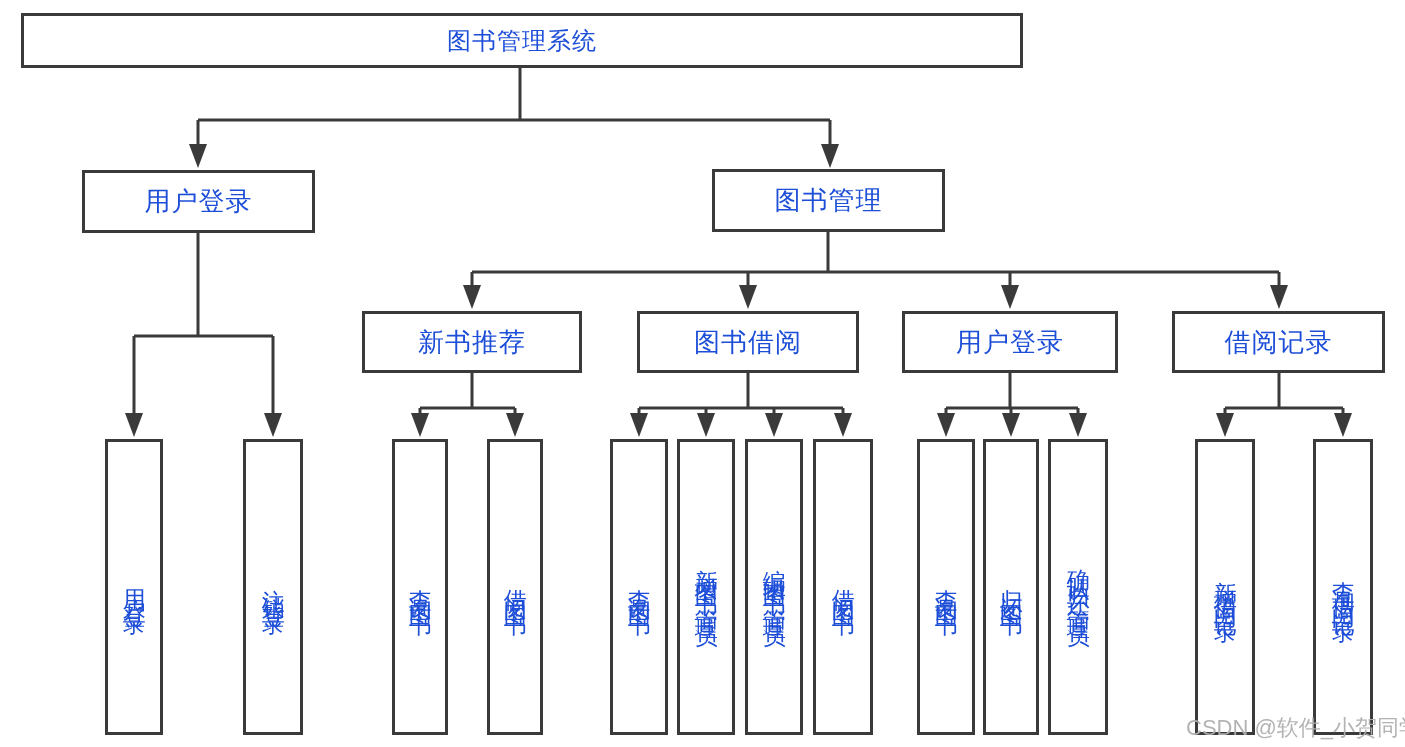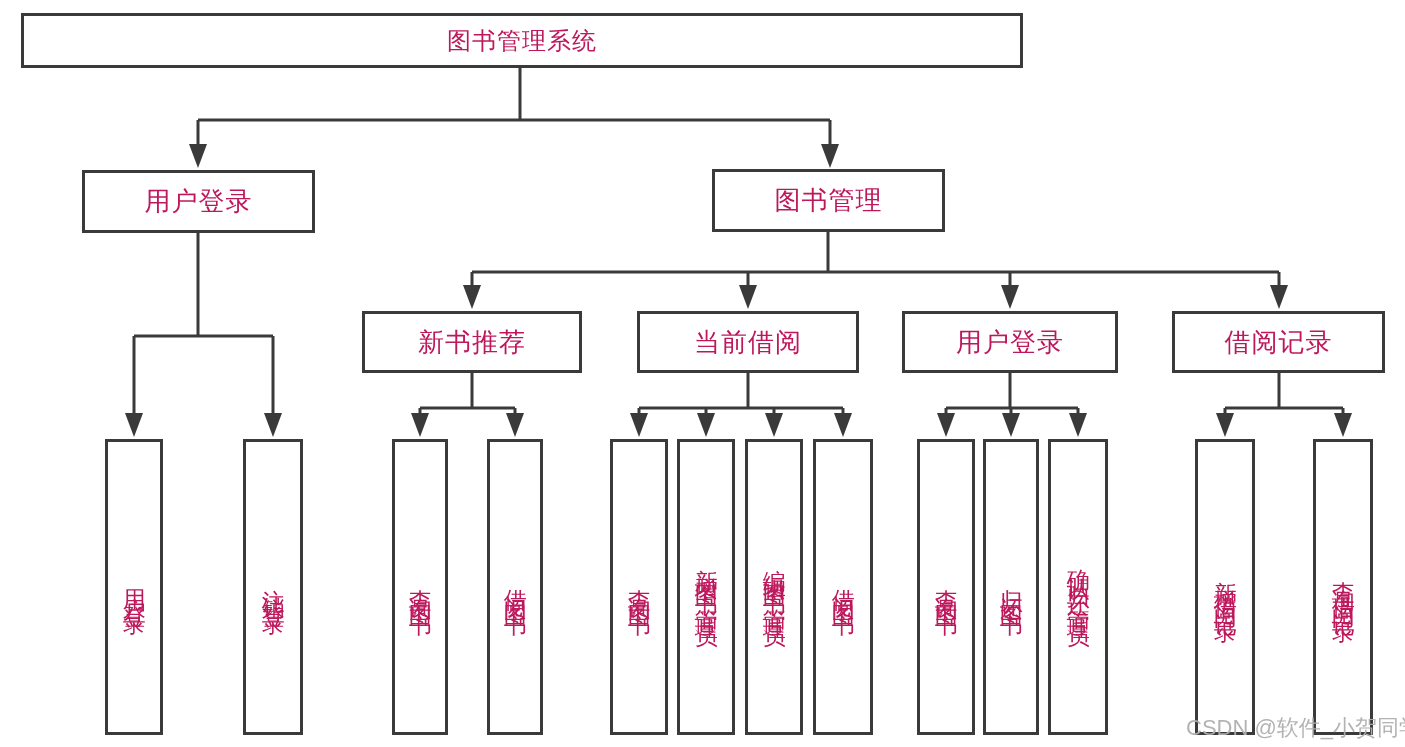--- a/index.html
+++ b/index.html
@@ -19,21 +19,21 @@
     pointer-events: none;
   }
   .node {
     position: absolute;
     box-sizing: border-box;
     border: 3px solid #3a3a3a;
     background: #ffffff;
     display: flex;
     align-items: center;
     justify-content: center;
-    color: #be185d;
+    color: #1d4ed8;
   }
   .node.root  { font-size: 24px; letter-spacing: 1px; }
   .node.lvl2  { font-size: 26px; letter-spacing: 1px; }
   .node.lvl3  { font-size: 26px; letter-spacing: 1px; }
   .node.leaf {
     writing-mode: vertical-rl;
     text-orientation: mixed;
     font-size: 23px;
     letter-spacing: 8px;
     line-height: 1.1;
@@ -73,21 +73,21 @@
              M1069,413 L1087,413 L1078,437 Z  M1216,413 L1234,413 L1225,437 Z
              M1334,413 L1352,413 L1343,437 Z" fill="#3a3a3a" stroke="none"></path>
   </svg>
 
   <div class="node root" style="left:21px; top:13px; width:1002px; height:55px;">图书管理系统</div>
 
   <div class="node lvl2" style="left:82px; top:170px; width:233px; height:63px;">用户登录</div>
   <div class="node lvl2" style="left:712px; top:169px; width:233px; height:63px;">图书管理</div>
 
   <div class="node lvl3" style="left:362px; top:311px; width:220px; height:62px;">新书推荐</div>
-  <div class="node lvl3" style="left:637px; top:311px; width:222px; height:62px;">当前借阅</div>
+  <div class="node lvl3" style="left:637px; top:311px; width:222px; height:62px;">图书借阅</div>
   <div class="node lvl3" style="left:902px; top:311px; width:216px; height:62px;">用户登录</div>
   <div class="node lvl3" style="left:1172px; top:311px; width:213px; height:62px;">借阅记录</div>
 
   <div class="node leaf" style="left:105px; top:439px; width:58px; height:296px;">用户登录</div>
   <div class="node leaf" style="left:243px; top:439px; width:60px; height:296px;">注销登录</div>
 
   <div class="node leaf" style="left:392px; top:439px; width:56px; height:296px;">查询图书</div>
   <div class="node leaf" style="left:487px; top:439px; width:56px; height:296px;">借阅图书</div>
 
   <div class="node leaf" style="left:610px; top:439px; width:58px; height:296px;">查询图书</div>

